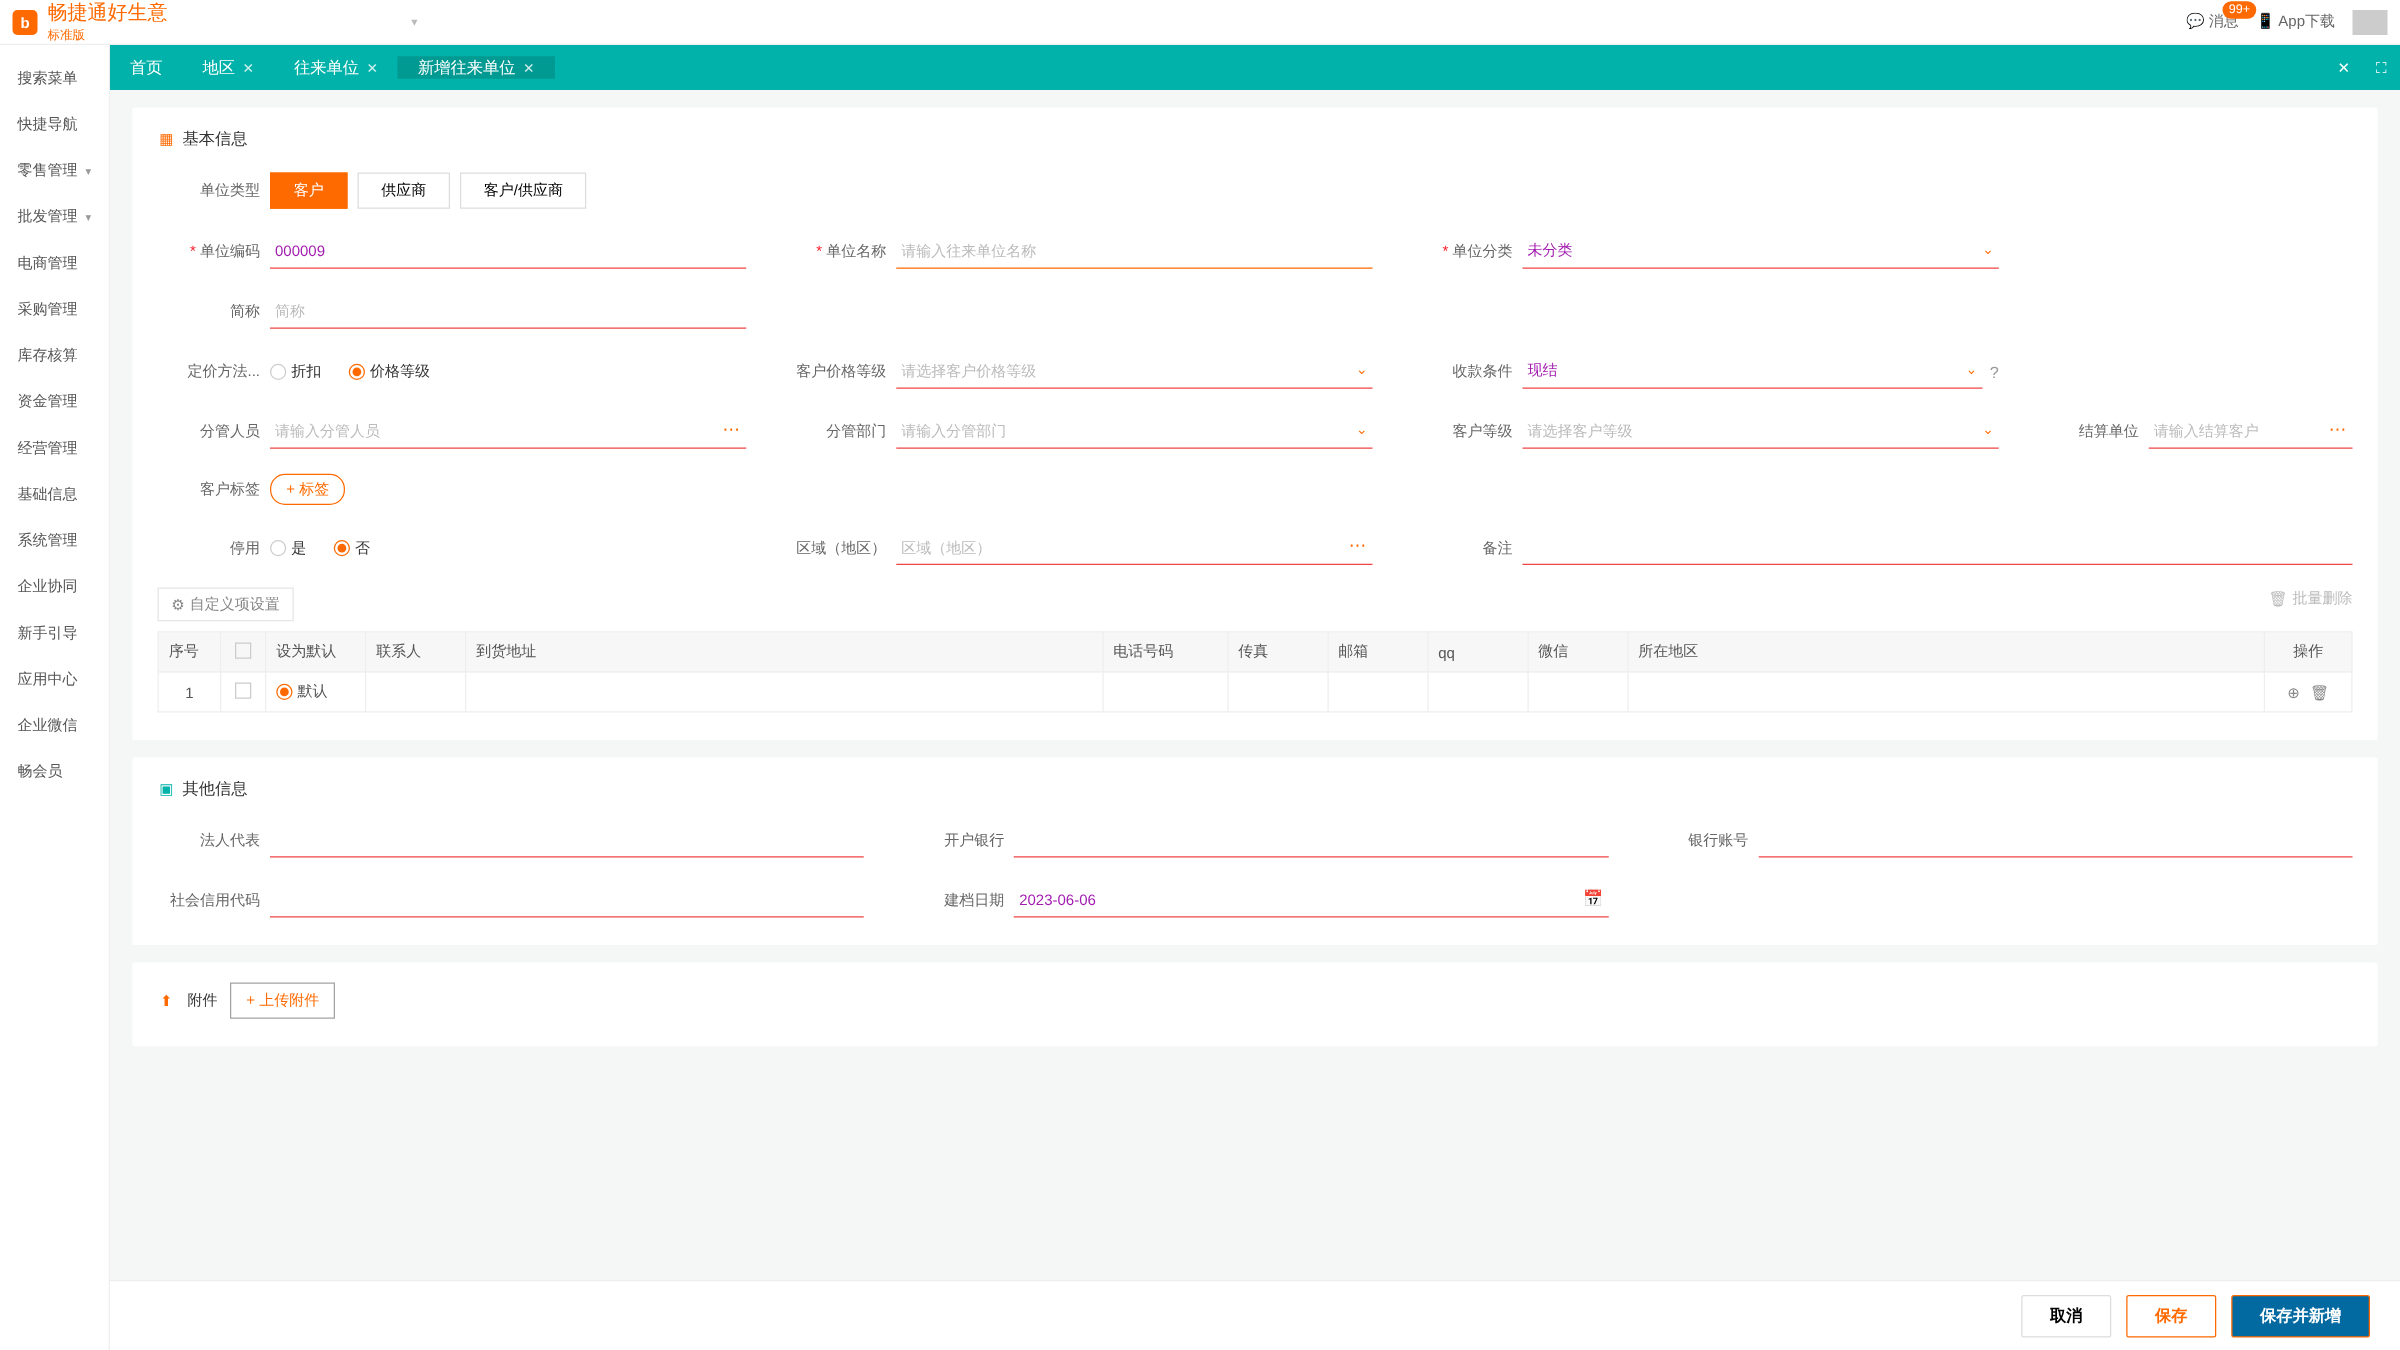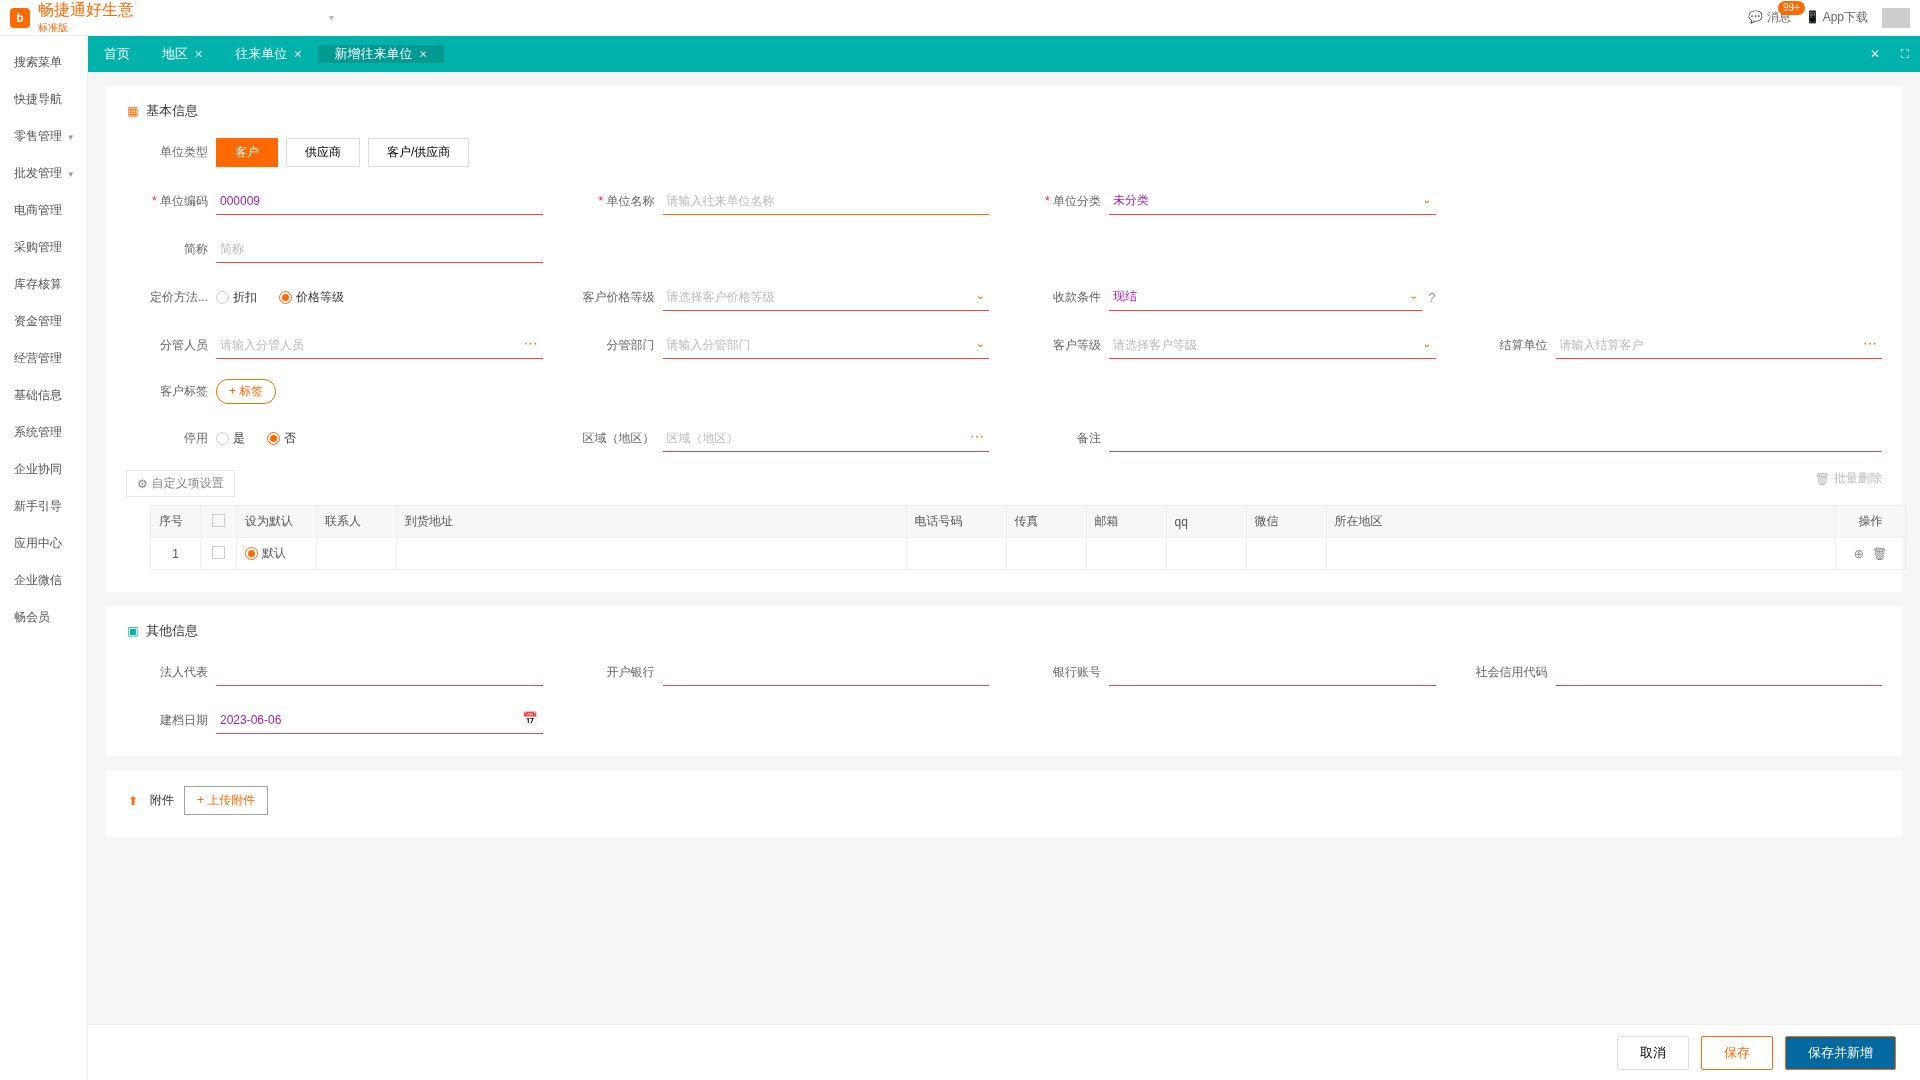--- a/index.html
+++ b/index.html
@@ -28,21 +28,21 @@
 .tab-close { font-size: 11px; opacity: 0.8; }
 .tab-bar-actions { margin-left: auto; display: flex; align-items: center; }
 .tab-action-btn { width: 30px; display: flex; align-items: center; justify-content: center; cursor: pointer; }
 
 .content { flex: 1; overflow: auto; padding: 14px 18px 80px 18px; }
 .panel { background: #fff; border-radius: 2px; padding: 16px 20px 22px 20px; margin-bottom: 14px; }
 .section-title { display: flex; align-items: center; gap: 6px; font-size: 13px; color: #333; margin-bottom: 18px; }
 .title-icon { width: 14px; height: 14px; display:inline-flex; align-items:center; justify-content:center; color:#ff6a00; font-size:12px;}
 .title-icon.teal { color:#00b2a9; }
 
-.form-grid { display: grid; grid-template-columns: repeat(4, 1fr); column-gap: 30px; row-gap: 20px; }
+.form-grid { display: grid; grid-template-columns: repeat(3, 1fr); column-gap: 30px; row-gap: 20px; }
 .field { display: flex; align-items: center; }
 .field.span4 { grid-column: span 4; }
 .label { width: 82px; text-align: right; color: #666; font-size: 12px; flex-shrink: 0; margin-right: 8px; }
 .req::before { content: "* "; color: #f5222d; }
 .control { flex: 1; min-width:0;}
 .input { width: 100%; height: 28px; border: none; border-bottom: 1px solid #ef4444; padding: 0 4px; font-size: 12px; color: #a21caf; outline: none; }
 .input::placeholder { color: #bbb; }
 .input.error { border-bottom-color: #ff6a00; }
 .select-wrap { position: relative; }
 .select-caret { position: absolute; right: 4px; top: 6px; color: #ff6a00; font-size: 11px; }
@@ -55,36 +55,36 @@
 .radio-group { display: flex; gap: 22px; align-items:center;}
 .radio { display: inline-flex; align-items: center; gap: 4px; cursor: pointer; }
 .radio-dot { width: 13px; height: 13px; border: 1px solid #ccc; border-radius: 50%; display: inline-flex; align-items: center; justify-content: center; }
 .radio.checked .radio-dot { border-color: #ff6a00; }
 .radio.checked .radio-dot::after { content: ""; width: 7px; height: 7px; background: #ff6a00; border-radius: 50%; }
 .tag-btn { border: 1px solid #ff6a00; color: #ff6a00; background: #fff; border-radius: 12px; padding: 3px 12px; font-size: 12px; cursor: pointer; }
 
 .cfg-btn { border: 1px solid #e5e5e5; background: #fff; color: #888; padding: 4px 10px; font-size: 12px; cursor: pointer; display:inline-flex; align-items:center; gap:4px;}
 .batch-del { float: right; color: #bbb; font-size: 12px; display:inline-flex; align-items:center; gap:4px; cursor:pointer;}
 
-.contact-table { width: 100%; border-collapse: collapse; margin-top: 8px; table-layout:fixed;margin-left:24px;}
+.contact-table { width: 100%; border-collapse: collapse; margin-top: 8px; table-layout:fixed;}
 .contact-table th, .contact-table td { border: 1px solid #eee; padding: 7px 8px; font-size: 12px; text-align: left; color: #555; }
 .contact-table th { background: #f7f7f7; font-weight: normal; }
 .contact-table .center { text-align: center; }
 .row-actions { display:flex; gap:8px; justify-content:center; color:#888;}
 .row-action-btn { cursor:pointer; }
 .checkbox { width:13px; height:13px; border:1px solid #ccc; display:inline-block;}
 
 .date-wrap { position: relative; }
 .cal-icon { position: absolute; right: 4px; top: 5px; color: #ff6a00; font-size: 13px; }
 
 .upload-btn { border: 1px solid #a3a3a3; color: #ff6a00; background: #fff; padding: 5px 12px; font-size: 12px; cursor: pointer; }
 .attach-row { display:flex; align-items:center; gap:10px;}
 
 .footer { position: fixed; bottom: 0; left: 88px; right: 0; height: 56px; background: #fff; border-top: 1px solid #eee; display: flex; align-items: center; justify-content: flex-end; gap: 12px; padding: 0 24px; }
-.btn { padding: 7px 22px; font-size: 13px; border: 1px solid #ddd; background: #fff; cursor: pointer; border-radius: 2px; }
+.btn { padding: 7px 22px; font-size: 13px; border: 1px solid #ddd; background: #fff; cursor: pointer; border-radius: 2px; font-weight: bold; }
 .btn.outline-orange { border-color: #ff6a00; color: #ff6a00; }
 .btn.orange { background: #0369a1; border-color: #ff6a00; color: #fff; }
 </style>
 </head>
 <body>
 
 <div class="top-header">
   <div class="logo-area">
     <span class="logo-icon">b</span>
     <div>

